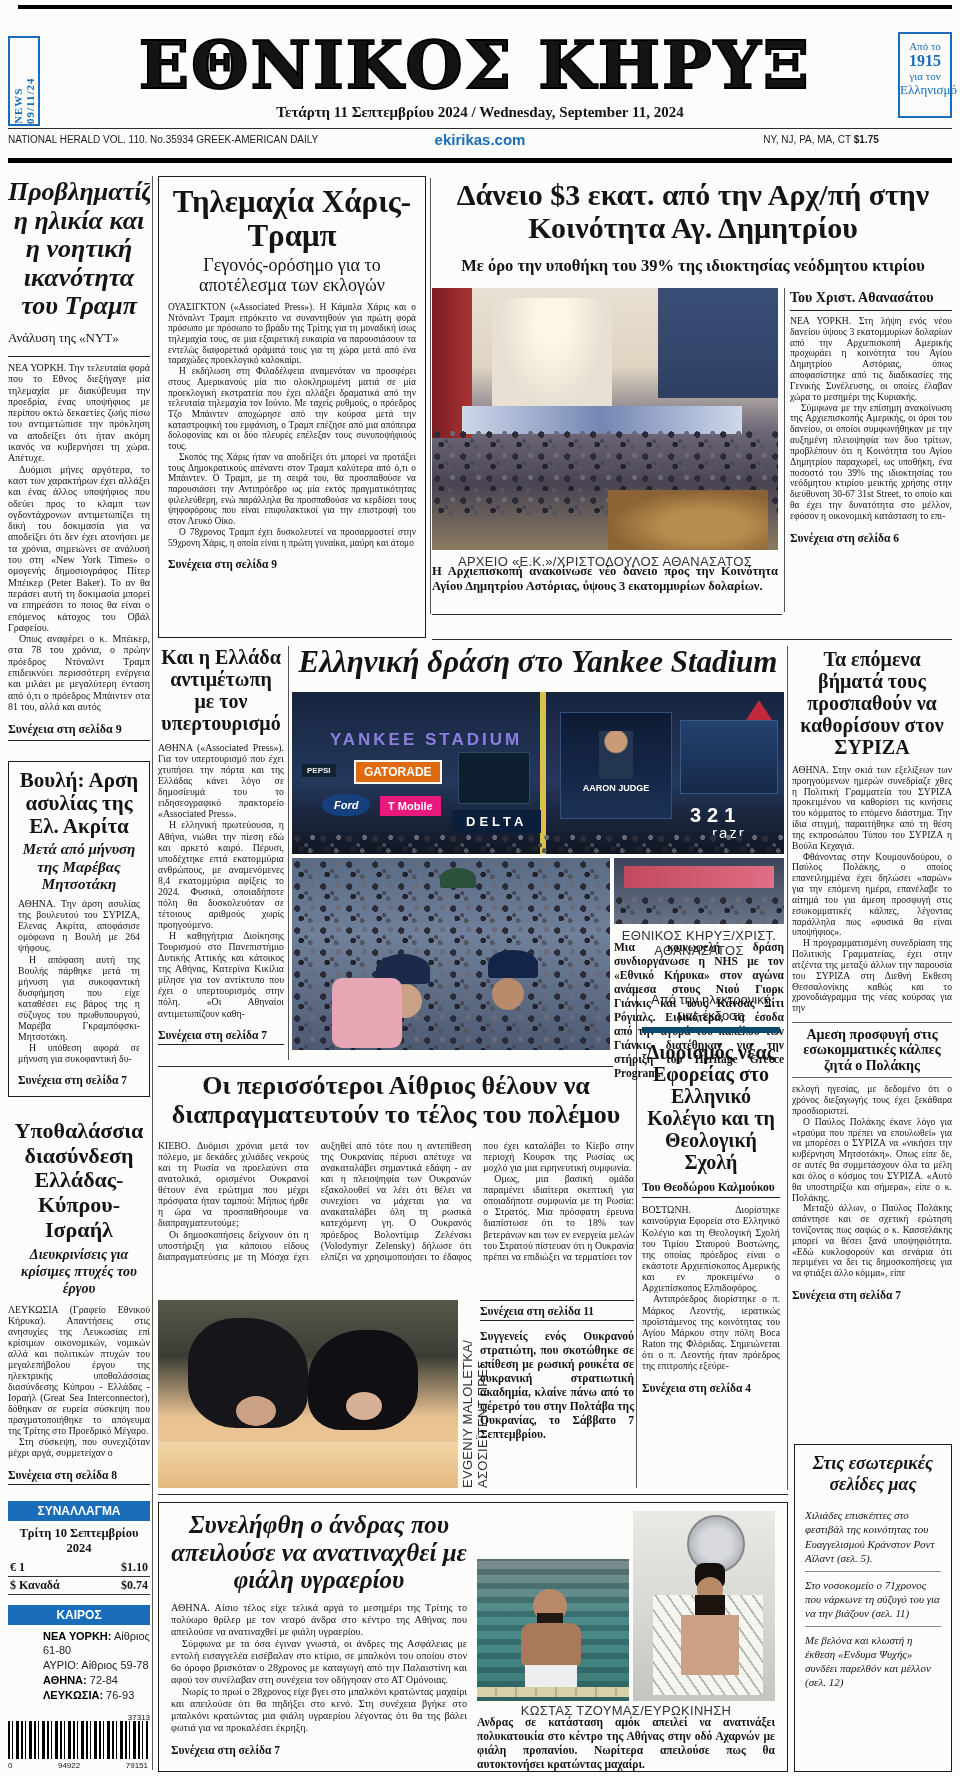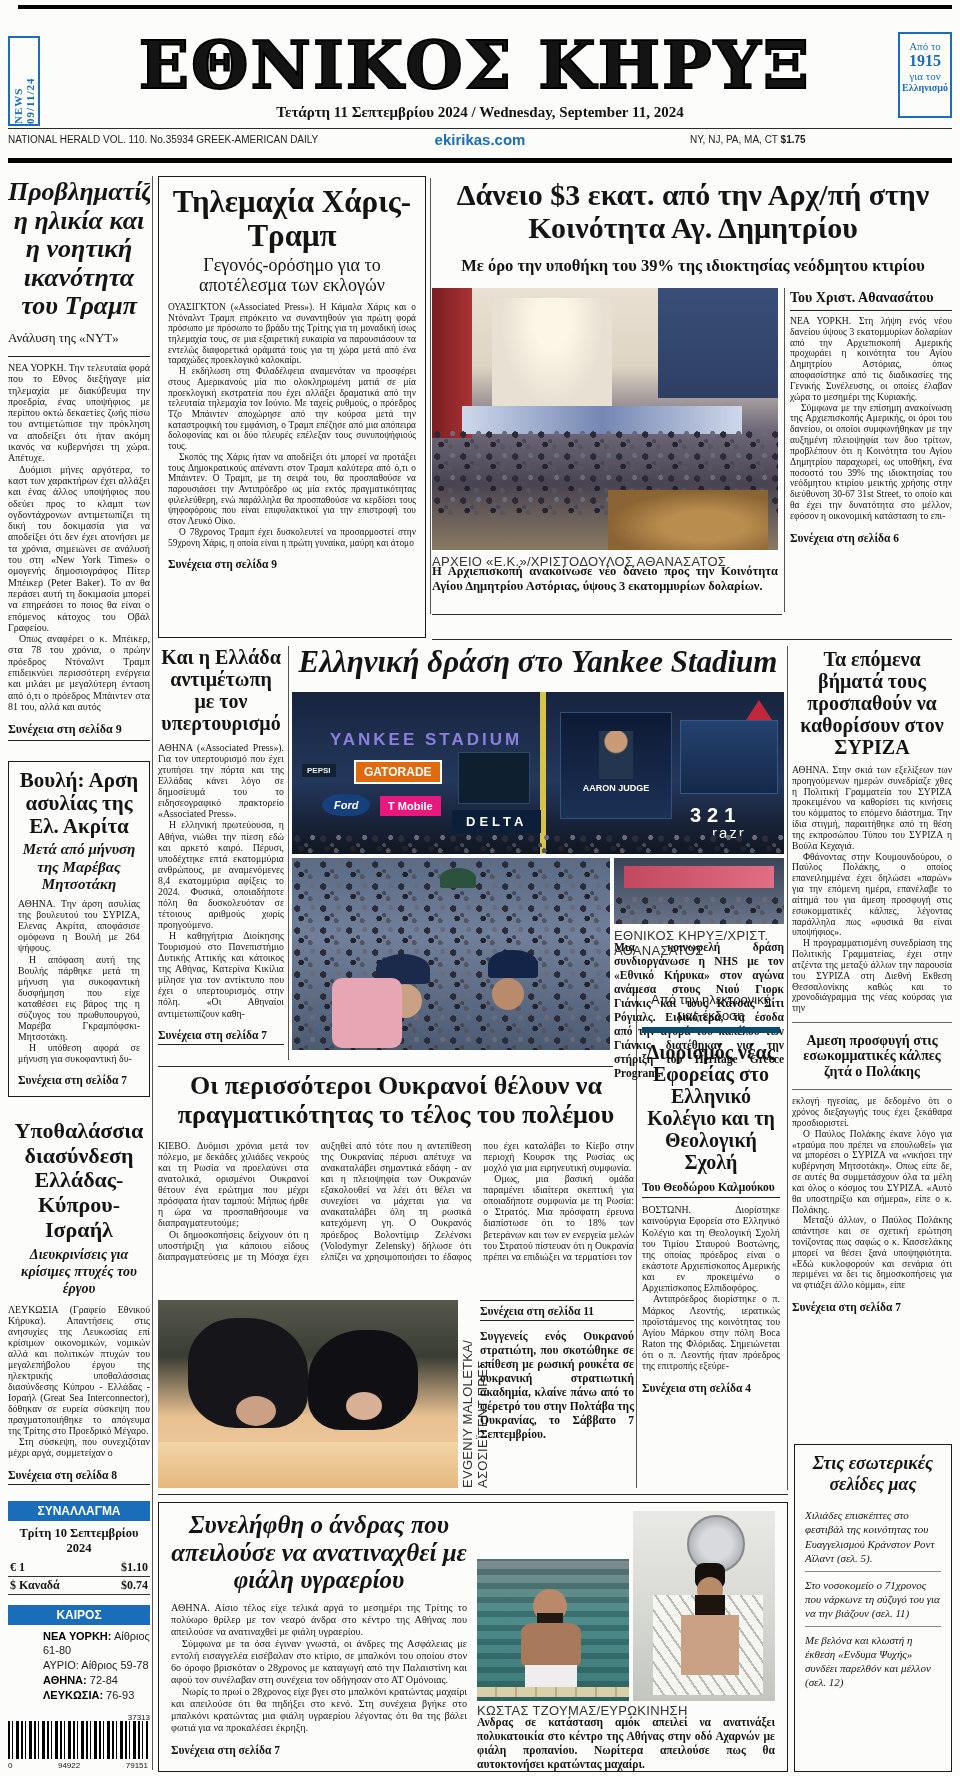--- a/index.html
+++ b/index.html
@@ -1,20 +1,20 @@
 <!DOCTYPE html>
 <html><head>
 <meta charset="utf-8">
 <style>
   html,body{margin:0;padding:0;background:#9a9a9a;}
   #page{position:relative;width:960px;height:1776px;background:#fcfcfa;color:#141414;
         font-family:"Liberation Serif",serif;overflow:hidden;margin:0 auto;}
   .abs{position:absolute;}
   .c{text-align:center;}
-  .r{text-align:left;}
+  .r{text-align:center;}
   .sans{font-family:"Liberation Sans",sans-serif;}
   .blue{color:#1a6db8;}
   .rule-h{position:absolute;background:#2b2b2b;height:1px;}
   .rule-v{position:absolute;background:#555;width:1px;}
   .bar{position:absolute;background:#000;}
   
   .mast-title{font-family:"DejaVu Serif",serif;font-weight:bold;font-size:66px;letter-spacing:2px;
               -webkit-text-stroke:2px #000;transform:scaleY(1.04);white-space:nowrap;}
   .vbox{border:2px solid #1a6db8;color:#1a6db8;}
   .vert{writing-mode:vertical-rl;transform:rotate(180deg);}
@@ -59,21 +59,21 @@
 
   <div class="abs c" style="left:60px;top:26px;width:830px">
     <span class="mast-title">ΕΘΝΙΚΟΣ ΚΗΡΥΞ</span>
   </div>
   <div class="abs c" style="left:160px;top:104px;width:640px;font-weight:bold;font-size:15px">Τετάρτη 11 Σεπτεμβρίου 2024 / Wednesday, September 11, 2024</div>
 
   <div class="abs vbox c" style="left:898px;top:32px;width:54px;height:86px;padding-top:6px;box-sizing:border-box">
     <div style="font-size:11px">Από το</div>
     <div style="font-size:16px;font-weight:bold">1915</div>
     <div style="font-size:11px">για τον</div>
-    <div style="font-size:10px;font-weight:bold">Ελληνισμό</div>
+    <div style="font-size:13px;font-weight:normal">Ελληνισμό</div>
   </div>
 
   <div class="rule-h" style="left:8px;top:128px;width:944px"></div>
   <div class="abs sans" style="left:8px;top:134px;width:420px;font-size:10px;color:#222">NATIONAL HERALD VOL. 110.  No.35934     GREEK-AMERICAN DAILY</div>
   <div class="abs sans c blue" style="left:380px;top:131px;width:200px;font-size:15px;font-weight:bold">ekirikas.com</div>
   <div class="abs sans r" style="left:690px;top:134px;width:262px;font-size:10px;color:#222">
     <span>NY, NJ, PA, MA, CT</span>
     <b>$1.75</b>
   </div>
   <div class="bar" style="left:8px;top:158px;width:944px;height:5px"></div>
@@ -249,30 +249,30 @@
   <div class="abs credit r" style="left:614px;top:928px;width:170px">ΕΘΝΙΚΟΣ ΚΗΡΥΞ/ΧΡΙΣΤ. ΑΘΑΝΑΣΑΤΟΣ</div>
   <div class="abs cap" style="left:614px;top:940px;width:170px;font-size:11.5px">Μια κοινωφελή δράση συνδιοργάνωσε η NHS με τον «Εθνικό Κήρυκα» στον αγώνα ανάμεσα στους Νιού Γιορκ Γιάνκις και τους Κάνσας Σίτι Ρόγιαλς. Ειδικότερα, τα έσοδα από την αγορά του καπέλου των Γιάνκις διατέθηκαν για την στήριξη του Heritage Greece Program.</div>
 
   <div class="abs" style="left:792px;top:648px;width:160px;height:786px;overflow:hidden">
     <div class="hl c" style="font-size:20px">Τα επόμενα βήματά τους προσπαθούν να καθορίσουν στον ΣΥΡΙΖΑ</div>
     <div class="bp" style="font-size:9.6px;line-height:1.13;margin-top:7px">
         <p>ΑΘΗΝΑ. Στην σκιά των εξελίξεων των προηγούμενων ημερών συνεδρίαζε χθες η Πολιτική Γραμματεία του ΣΥΡΙΖΑ προκειμένου να καθορίσει τις κινήσεις του κόμματος το επόμενο διάστημα. Την ίδια στιγμή, παραιτήθηκε από τη θέση της εκπροσώπου Τύπου του ΣΥΡΙΖΑ η Βούλα Κεχαγιά.</p>
         <p>Φθάνοντας στην Κουμουνδούρου, ο Παύλος Πολάκης, ο οποίος επανειλημμένα έχει δηλώσει «παρών» για την επόμενη ημέρα, επανέλαβε το αίτημά του για άμεση προσφυγή στις εσωκομματικές κάλπες, λέγοντας παράλληλα πως «φυσικά θα είναι υποψήφιος».</p>
         <p>Η προγραμματισμένη συνεδρίαση της Πολιτικής Γραμματείας, έχει στην ατζέντα της μεταξύ άλλων την παρουσία του ΣΥΡΙΖΑ στη Διεθνή Εκθεση Θεσσαλονίκης καθώς και το χρονοδιάγραμμα της νέας κούρσας για την</p>
       </div>
-    <div class="hl c" style="font-size:14px;margin:8px 0 6px;padding:10px 0;border-top:1px solid #666;border-bottom:1px solid #666">Αμεση προσφυγή στις εσωκομματικές κάλπες ζητά ο Πολάκης</div>
+    <div class="hl c" style="font-size:14px;margin:8px 0 6px;padding:4px 0;border-top:1px solid #666;border-bottom:1px solid #666">Αμεση προσφυγή στις εσωκομματικές κάλπες ζητά ο Πολάκης</div>
     <div class="bp" style="font-size:9.6px;line-height:1.13">
         <p>εκλογή ηγεσίας, με δεδομένο ότι ο χρόνος διεξαγωγής τους έχει ξεκάθαρα προσδιοριστεί.</p>
         <p>Ο Παύλος Πολάκης έκανε λόγο για «τραύμα που πρέπει να επουλωθεί» για να μπορέσει ο ΣΥΡΙΖΑ να «νικήσει την κυβέρνηση Μητσοτάκη». Οπως είπε δε, σε αυτές θα συμμετάσχουν όλα τα μέλη και όλος ο κόσμος του ΣΥΡΙΖΑ. «Αυτό θα υποστηρίξω και σήμερα», είπε ο κ. Πολάκης.</p>
         <p>Μεταξύ άλλων, ο Παύλος Πολάκης απάντησε και σε σχετική ερώτηση τονίζοντας πως σαφώς ο κ. Κασσελάκης μπορεί να θέσει ξανά υποψηφιότητα. «Εδώ κυκλοφορούν και σενάρια ότι περιμένει να δει τις δημοσκοπήσεις για να φτιάξει άλλο κόμμα», είπε</p>
       </div>
     <div class="cont" style="font-size:11.5px;border-bottom:none">Συνέχεια στη σελίδα 7</div>
   </div>
 
-  <div class="abs hl c" style="left:158px;top:1072px;width:476px;font-size:26px">Οι περισσότεροι Ουκρανοί θέλουν να πραγματικότητας το τέλος του πολέμου</div>
+  <div class="abs hl c" style="left:158px;top:1072px;width:476px;font-size:26px">Οι περισσότεροι Αίθριος θέλουν να διαπραγματευτούν το τέλος του πολέμου</div>
   <div class="abs bp" style="left:158px;top:1140px;width:476px;height:152px;overflow:hidden;
        column-count:3;column-gap:12px;font-size:9.8px;line-height:1.13">
       <p>ΚΙΕΒΟ. Δυόμισι χρόνια μετά τον πόλεμο, με δεκάδες χιλιάδες νεκρούς και τη Ρωσία να προελαύνει στα ανατολικά, ορισμένοι Ουκρανοί θέτουν ένα ερώτημα που μέχρι πρόσφατα ήταν ταμπού: Μήπως ήρθε η ώρα να προσπαθήσουμε να διαπραγματευτούμε;</p>
       <p>Οι δημοσκοπήσεις δείχνουν ότι η υποστήριξη για κάποιου είδους διαπραγματεύσεις με τη Μόσχα έχει αυξηθεί από τότε που η αντεπίθεση της Ουκρανίας πέρυσι απέτυχε να ανακαταλάβει σημαντικά εδάφη - αν και η πλειοψηφία των Ουκρανών εξακολουθεί να λέει ότι θέλει να συνεχίσει να μάχεται για να ανακαταλάβει όλη τη ρωσικά κατεχόμενη γη. Ο Ουκρανός πρόεδρος Βολοντίμιρ Ζελένσκι (Volodymyr Zelensky) δήλωσε ότι ελπίζει να χρησιμοποιήσει το έδαφος που έχει καταλάβει το Κίεβο στην περιοχή Κουρσκ της Ρωσίας ως μοχλό για μια ειρηνευτική συμφωνία.</p>
       <p>Ομως, μια βασική ομάδα παραμένει ιδιαίτερα σκεπτική για οποιαδήποτε συμφωνία με τη Ρωσία: ο Στρατός. Μια πρόσφατη έρευνα διαπίστωσε ότι το 18% των βετεράνων και των εν ενεργεία μελών του Στρατού πίστευαν ότι η Ουκρανία πρέπει να επιδιώξει να τερματίσει τον</p>
     </div>
 
   <div class="ph" style="left:158px;top:1300px;width:300px;height:188px;
        background:linear-gradient(180deg,#55584a 0%,#3a3d34 30%,#e8c193 62%,#f0ce9e 100%)">
     <div style="position:absolute;left:30px;top:18px;width:120px;height:110px;background:#15151a;border-radius:40% 50% 30% 40%"></div>

